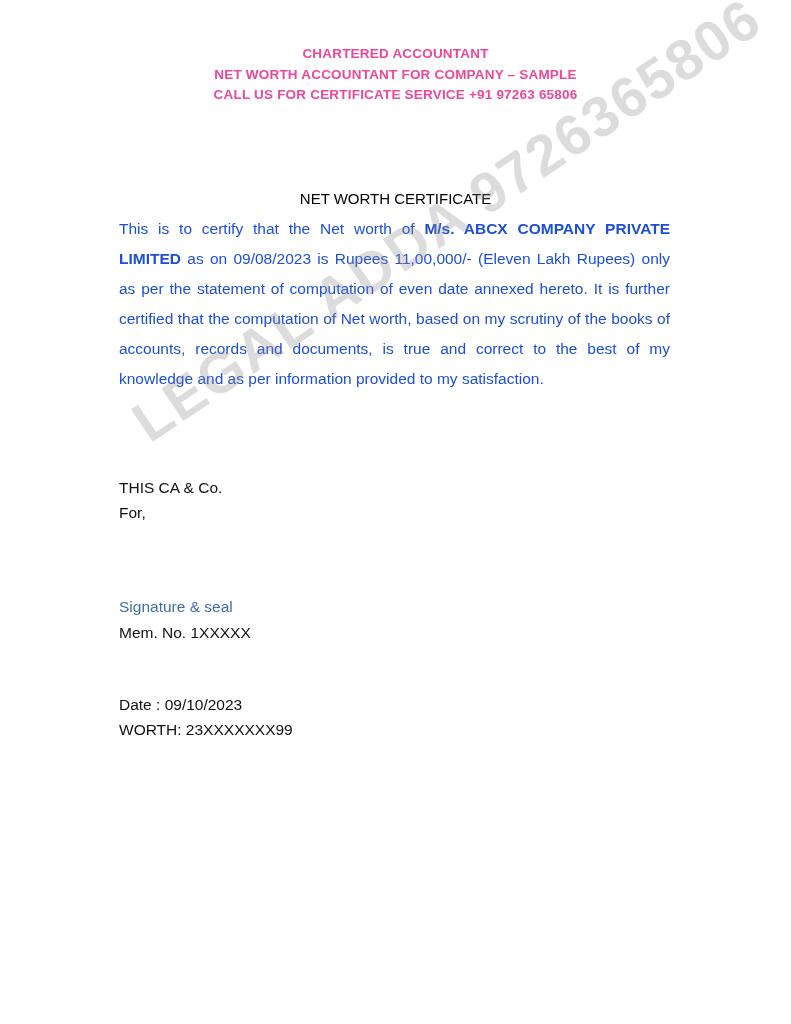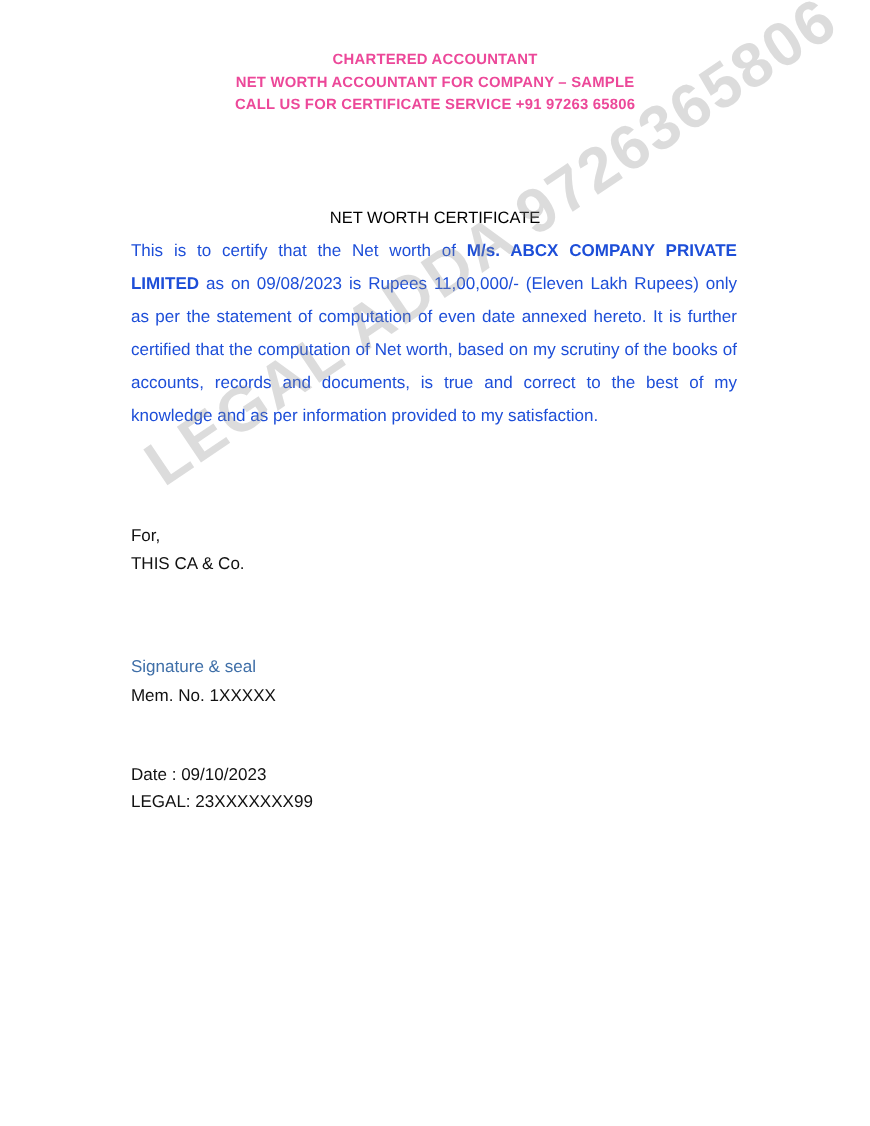--- a/index.html
+++ b/index.html
@@ -126,30 +126,30 @@
     <div>CALL US FOR CERTIFICATE SERVICE +91 97263 65806</div>
   </div>
 
   <div class="doc-title">NET WORTH CERTIFICATE</div>
 
   <div class="body-block">
     <span>This is to certify that the Net worth of </span><b>M/s. ABCX COMPANY PRIVATE LIMITED</b><span> as on 09/08/2023 is Rupees 11,00,000/- (Eleven Lakh Rupees) only as per the statement of computation of even date annexed hereto. It is further certified that the computation of Net worth, based on my scrutiny of the books of accounts, records and documents, is true and correct to the best of my knowledge and as per information provided to my satisfaction.</span>
   </div>
 
   <div class="sig-block">
+    <div>THIS CA &amp; Co.</div>
     <div>For,</div>
-    <div>THIS CA &amp; Co.</div>
   </div>
 
   <div class="sig-seal">Signature &amp; seal</div>
 
   <div class="proprietor-block">
     <div>Mem. No. 1XXXXX</div>
   </div>
 
   <div class="meta-block">
     <div>Date : 09/10/2023</div>
-    <div>LEGAL: 23XXXXXXX99</div>
+    <div>WORTH: 23XXXXXXX99</div>
   </div>
 
   <div class="watermark">LEGAL ADDA 9726365806</div>
 
 </div>
 
 </body></html>

